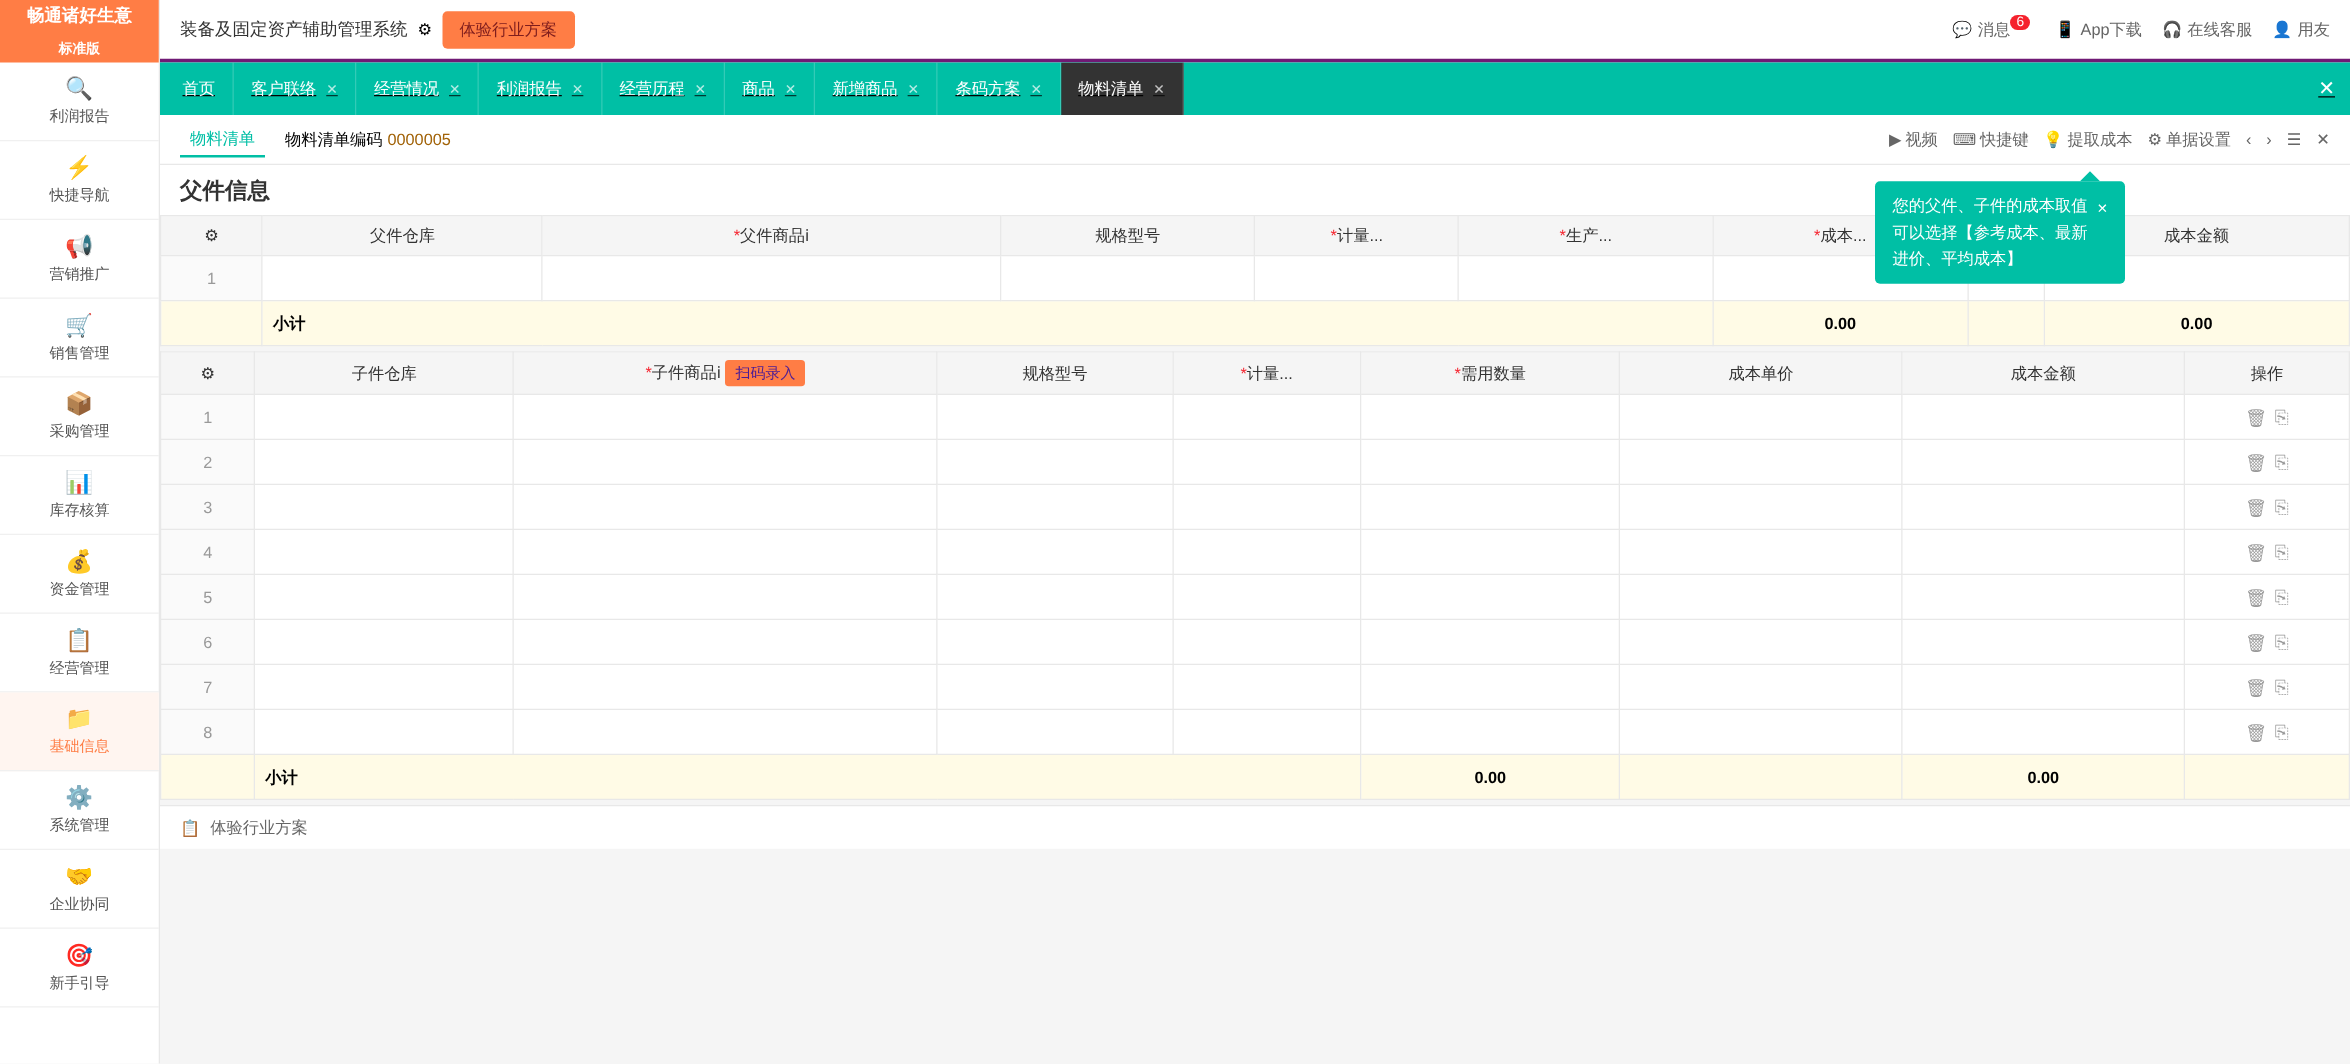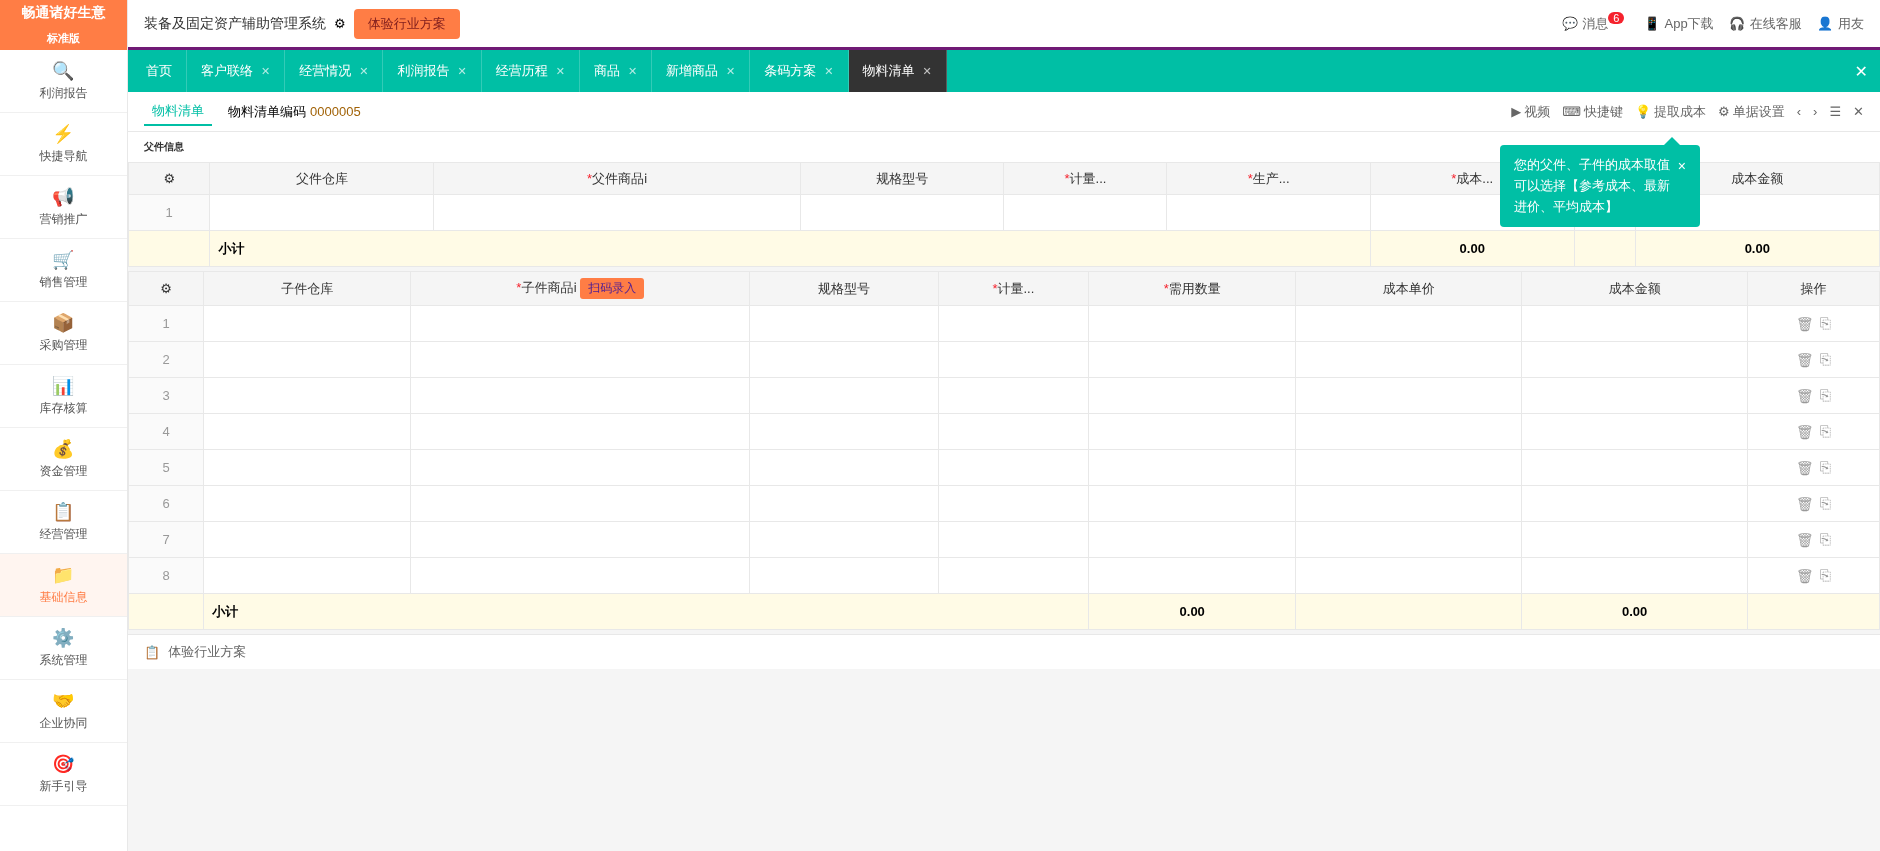--- a/index.html
+++ b/index.html
@@ -81,20 +81,21 @@
     .badge { background: #f5222d; color: #fff; border-radius: 10px; padding: 0 5px; font-size: 11px; position: relative; top: -6px; left: -4px; }
 
     
     .nav-tabs {
       height: 42px;
       background: #00bfa5;
       display: flex;
       align-items: center;
       padding: 0 4px;
       overflow-x: auto;
+      text-decoration: underline;
     }
     .nav-tab {
       display: flex;
       align-items: center;
       padding: 0 14px;
       height: 42px;
       color: #fff;
       cursor: pointer;
       font-size: 13px;
       white-space: nowrap;
@@ -128,21 +129,21 @@
       overflow-y: auto;
       background: #f5f5f5;
       padding: 0;
     }
     .section {
       background: #fff;
       margin-bottom: 4px;
     }
     .section-title {
       padding: 8px 16px;
-      font-size: 10px;
+      font-size: 18px;
       font-weight: bold;
       color: #333;
       background: #fff;
     }
 
     
     .data-table {
       width: 100%;
       border-collapse: collapse;
       font-size: 12px;

